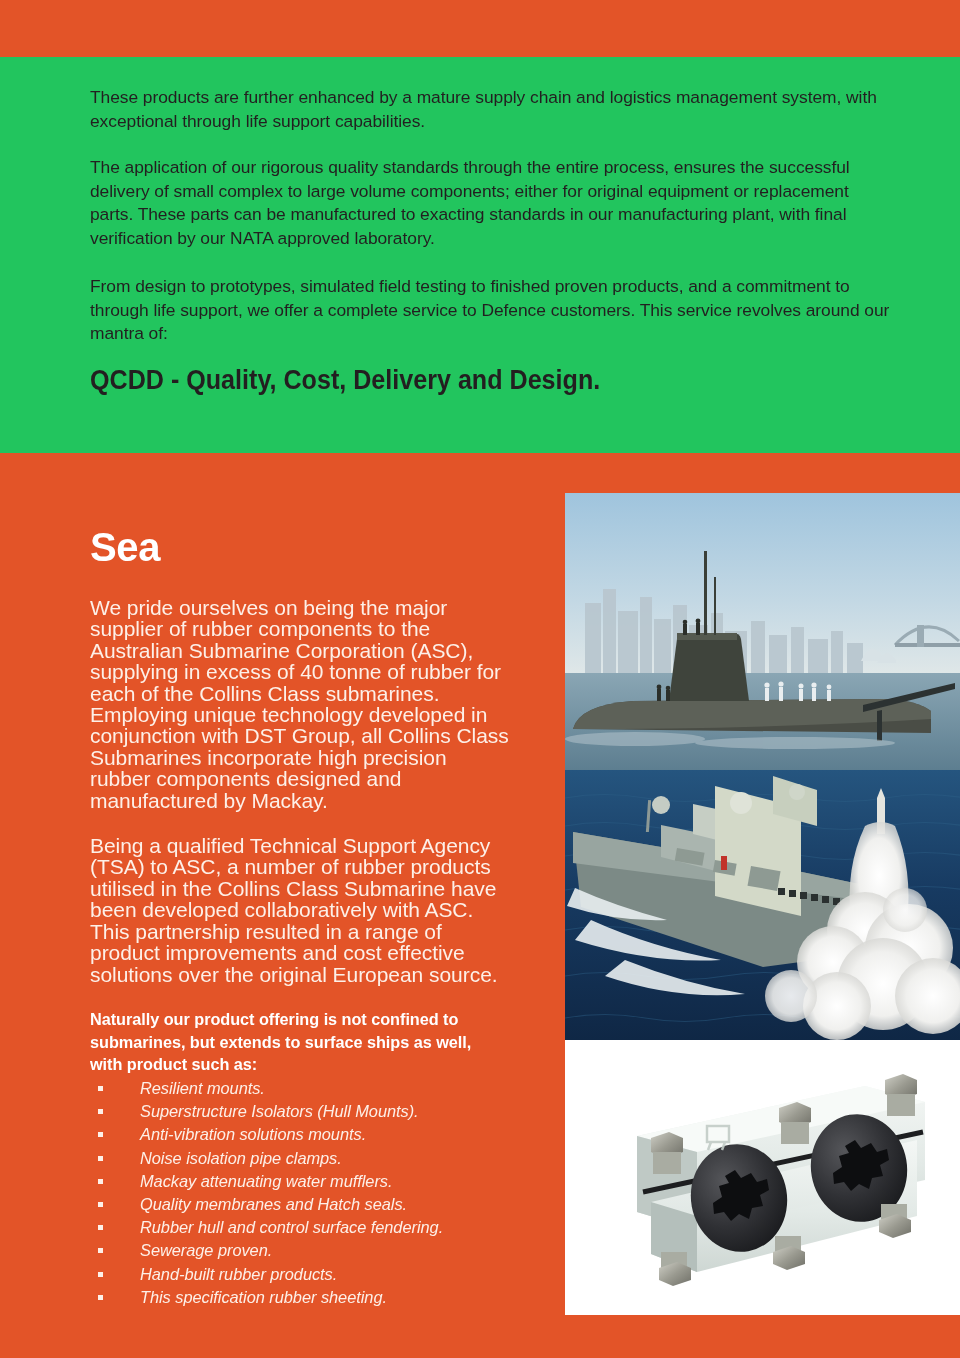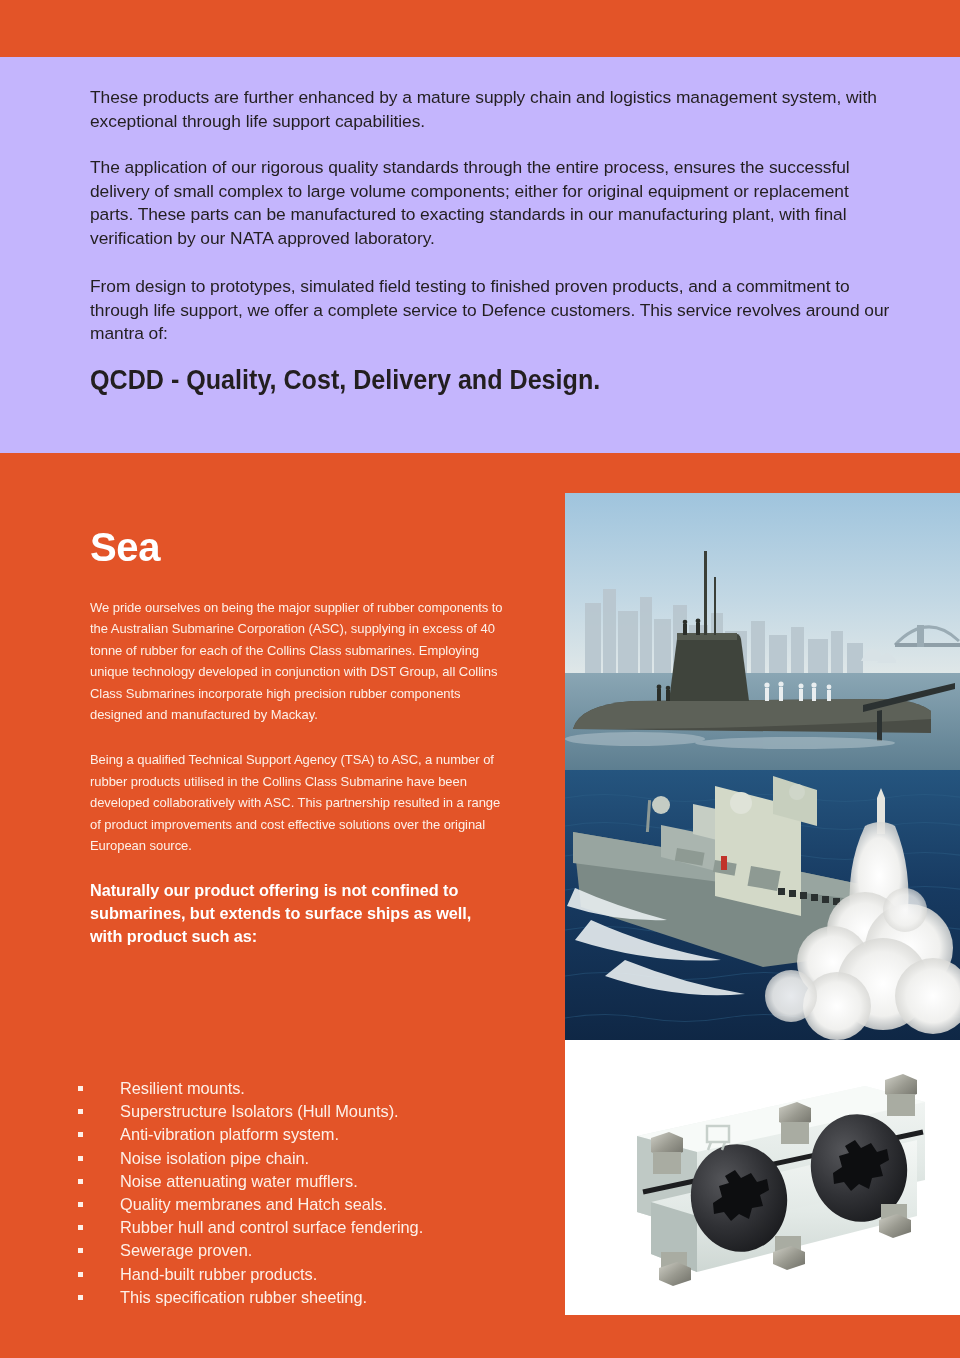--- a/index.html
+++ b/index.html
@@ -22,21 +22,21 @@
     left: 0; top: 0;
     width: 960px; height: 57px;
     background: #E35428;
   }
 
   
   .upper {
     position: absolute;
     left: 0; top: 57px;
     width: 960px; height: 396px;
-    background: #c4b5fd;
+    background: #22c55e;
   }
   .upper-inner {
     position: absolute;
     left: 90px; top: 29px;
     width: 800px;
   }
   .body-p {
     font-size: 17.4px;
     line-height: 23.5px;
     color: #231f20;
@@ -75,46 +75,47 @@
   }
   .sea-heading {
     font-size: 40px;
     line-height: 44px;
     font-weight: bold;
     color: #ffffff;
     margin: 0 0 28px 0;
     letter-spacing: -0.4px;
   }
   .sea-p {
-    font-size: 13px;
+    font-size: 21px;
     line-height: 21.4px;
     color: #fdf0e8;
     margin: 0 0 24px 0;
     letter-spacing: -0.05px;
   }
   .sea-p-bold {
     font-size: 16.8px;
     line-height: 22.6px;
     color: #ffffff;
     font-weight: bold;
     margin: 0;
     letter-spacing: -0.05px;
     font-family: "Liberation Sans Narrow", "Liberation Sans", sans-serif;
     transform: scaleX(0.97);
     transform-origin: left top;
   }
 
   
   .bullets {
     position: absolute;
-    left: 74px; top: 1077px;
+    left: 94px; top: 1077px;
     width: 470px;
     margin: 0;
     padding: 0;
     list-style: none;
+    font-style: italic;
   }
   .bullets li {
     position: relative;
     font-size: 16.4px;
     line-height: 23.2px;
     color: #fdf0e8;
     padding-left: 46px;
     letter-spacing: -0.05px;
   }
   .bullet-mark {
@@ -171,23 +172,23 @@
     <h1 class="sea-heading">Sea</h1>
     <p class="sea-p">We pride ourselves on being the major supplier of rubber components to the Australian Submarine Corporation (ASC), supplying in excess of 40 tonne of rubber for each of the Collins Class submarines. Employing unique technology developed in conjunction with DST Group, all Collins Class Submarines incorporate high precision rubber components designed and manufactured by Mackay.</p>
     <p class="sea-p">Being a qualified Technical Support Agency (TSA) to ASC, a number of rubber products utilised in the Collins Class Submarine have been developed collaboratively with ASC. This partnership resulted in a range of product improvements and cost effective solutions over the original European source.</p>
     <p class="sea-p-bold">Naturally our product offering is not confined to submarines, but extends to surface ships as well, with product such as:</p>
   </div>
 </div>
 
 <ul class="bullets">
   <li><span class="bullet-mark"></span><span>Resilient mounts.</span></li>
   <li><span class="bullet-mark"></span><span>Superstructure Isolators (Hull Mounts).</span></li>
-  <li><span class="bullet-mark"></span><span>Anti-vibration platform system.</span></li>
-  <li><span class="bullet-mark"></span><span>Noise isolation pipe chain.</span></li>
-  <li><span class="bullet-mark"></span><span>Noise attenuating water mufflers.</span></li>
+  <li><span class="bullet-mark"></span><span>Anti-vibration solutions mounts.</span></li>
+  <li><span class="bullet-mark"></span><span>Noise isolation pipe clamps.</span></li>
+  <li><span class="bullet-mark"></span><span>Mackay attenuating water mufflers.</span></li>
   <li><span class="bullet-mark"></span><span>Quality membranes and Hatch seals.</span></li>
   <li><span class="bullet-mark"></span><span>Rubber hull and control surface fendering.</span></li>
   <li><span class="bullet-mark"></span><span>Sewerage proven.</span></li>
   <li><span class="bullet-mark"></span><span>Hand-built rubber products.</span></li>
   <li><span class="bullet-mark"></span><span>This specification rubber sheeting.</span></li>
 </ul>
 
 <div class="img-sub">
   <svg width="395" height="277" viewBox="0 0 395 277" xmlns="http://www.w3.org/2000/svg" role="img">
     <defs>

